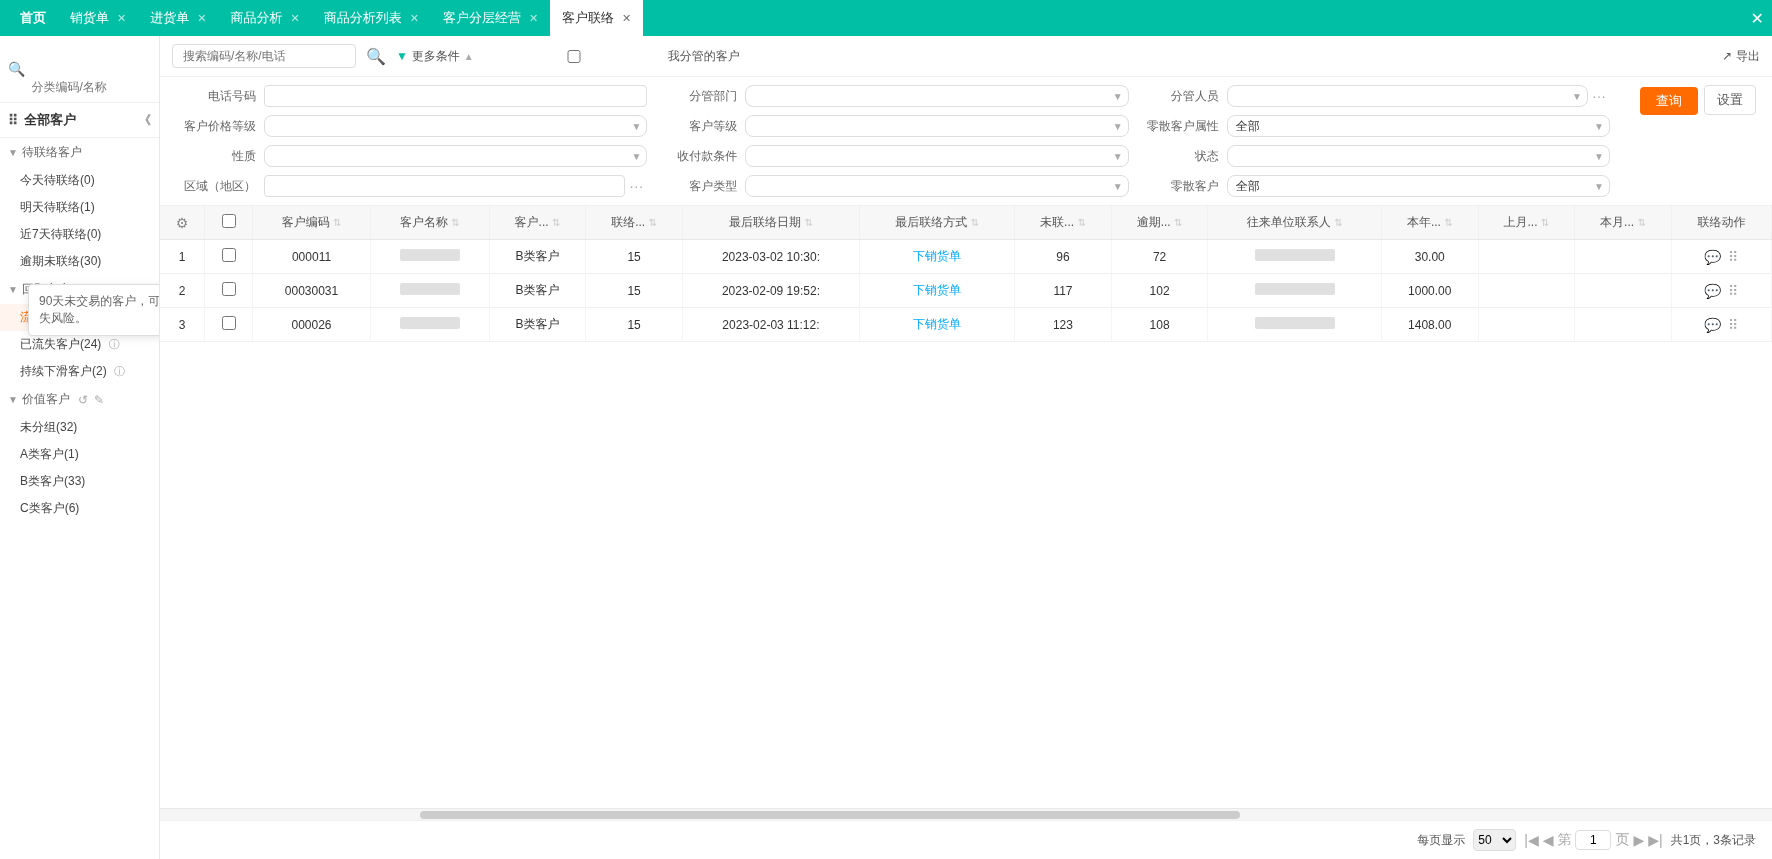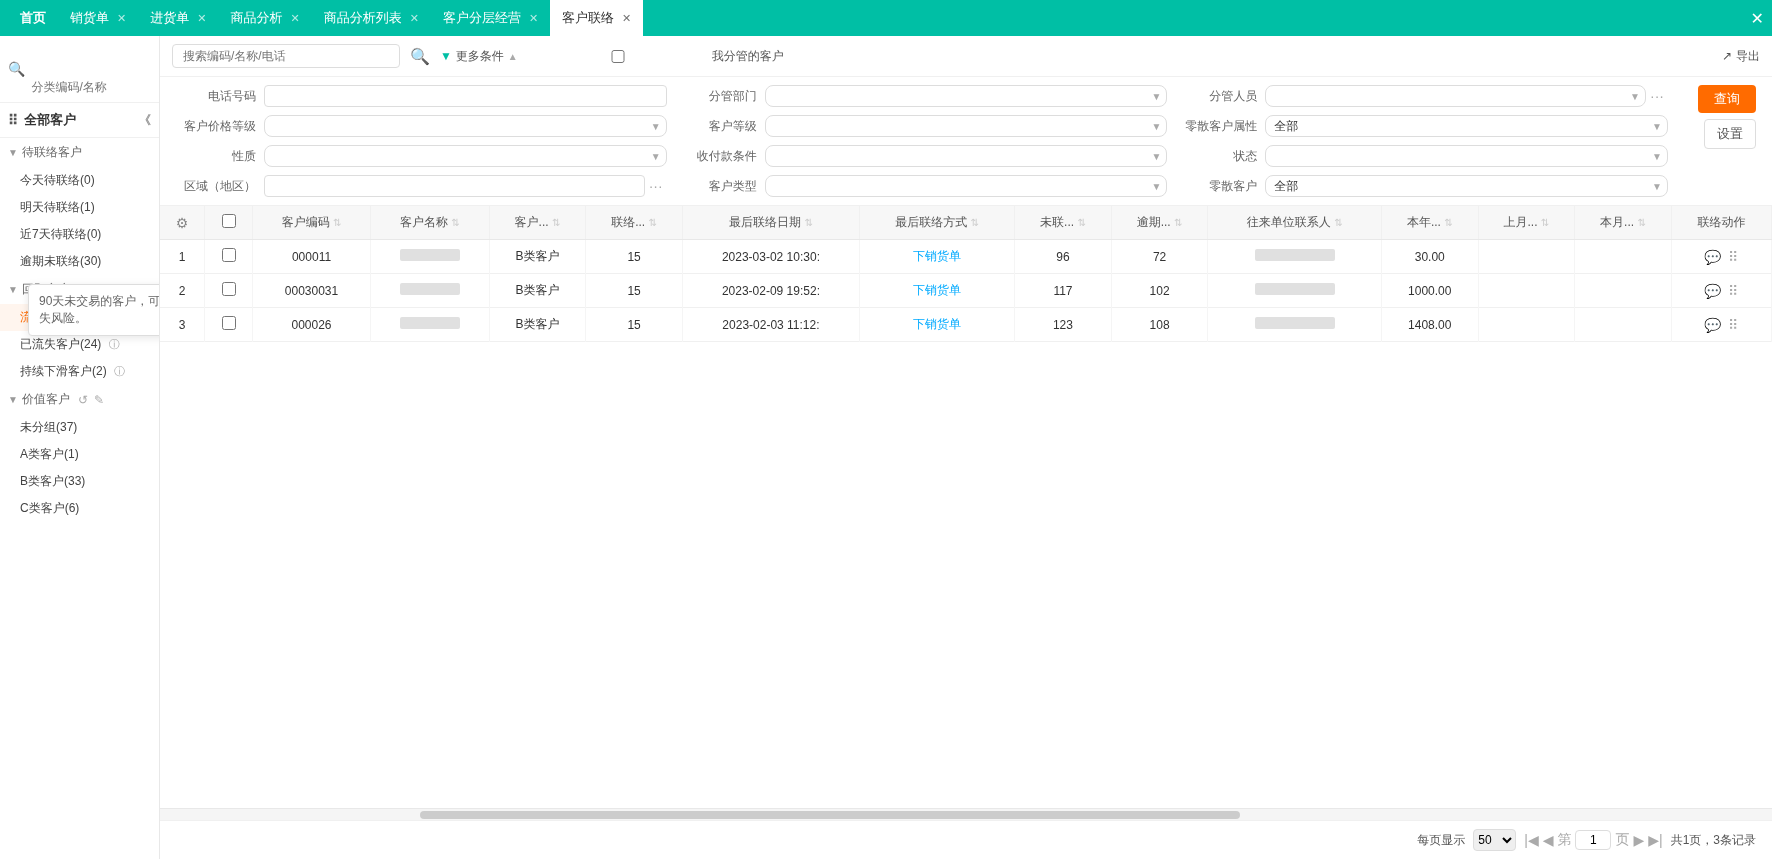--- a/index.html
+++ b/index.html
@@ -279,21 +279,21 @@
       color: #555;
       border: 1px solid #ddd;
       border-radius: 4px;
       padding: 5px 12px;
       font-size: 13px;
       cursor: pointer;
     }
 
     .filter-panel-right {
       display: flex;
-      flex-direction: column;
+      flex-direction: row;
       align-items: flex-end;
       justify-content: center;
       gap: 6px;
       padding-left: 10px;
     }
 
     
     .table-container {
       flex: 1;
       overflow: auto;
@@ -473,34 +473,34 @@
         </div>
       </div>
 
       <div class="sidebar-section">
         <div class="sidebar-section-title">
           <span class="arrow">▼</span>
           <span>价值客户</span>
           <span style="margin-left:4px; color:#aaa; font-size:12px;">↺</span>
           <span style="margin-left:2px; color:#aaa; font-size:12px;">✎</span>
         </div>
-        <div class="sidebar-item">未分组(37)</div>
+        <div class="sidebar-item">未分组(32)</div>
         <div class="sidebar-item">A类客户(1)</div>
         <div class="sidebar-item">B类客户(33)</div>
         <div class="sidebar-item">C类客户(6)</div>
       </div>
     </div>
 
     <div class="tooltip-box">90天未交易的客户，可能有流失风险。</div>
   </div>
 
   <div class="content-area">
 
     <div class="search-bar">
-      <input type="text" style="border: 1px solid rgb(221, 221, 221); border-radius: 4px; padding: 4px 10px; font-size: 12px; outline: none; width: 228px;" placeholder="搜索编码/名称/电话">
+      <input type="text" style="border: 1px solid rgb(221, 221, 221); border-radius: 4px; padding: 4px 10px; font-size: 12px; outline: none; width: 184px;" placeholder="搜索编码/名称/电话">
       <span class="search-btn">🔍</span>
       <div class="filter-btn">
         <span class="filter-icon">▼</span>
         <span>更多条件</span>
         <span style="color:#aaa; font-size:10px;">▲</span>
       </div>
       <div class="my-customer">
         <input type="checkbox" style="">
         <span>我分管的客户</span>
       </div>

